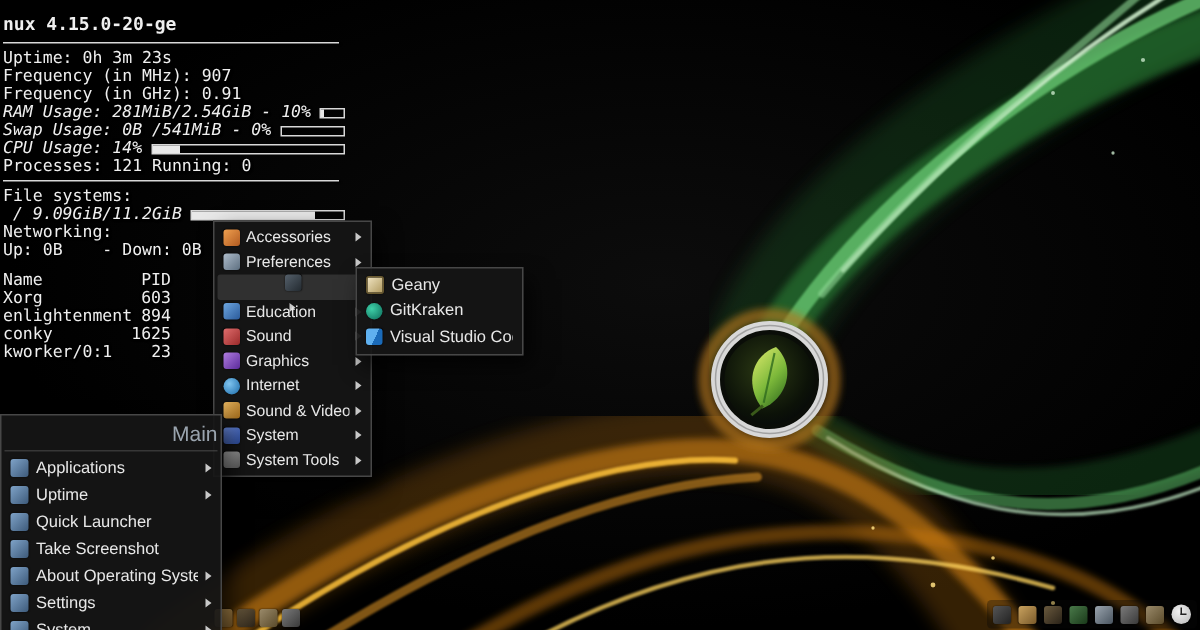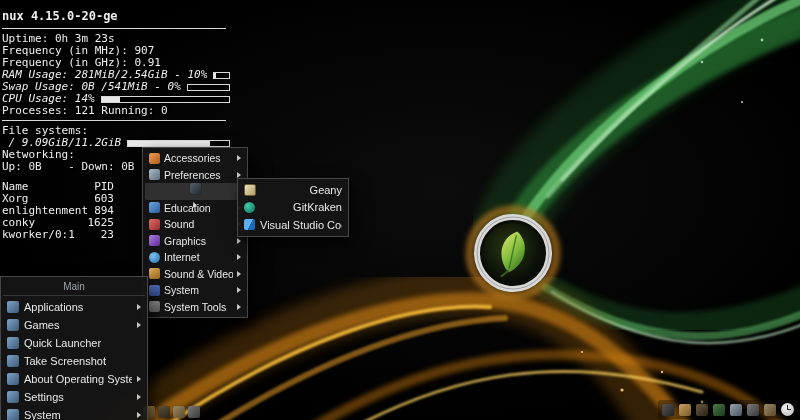--- a/index.html
+++ b/index.html
@@ -26,29 +26,29 @@
   .menu{position:absolute;background:rgba(22,22,22,.93);border:1px solid rgba(80,80,80,.85);
         box-shadow:5px 7px 14px rgba(0,0,0,.7);padding:2px;
         font:11px "Liberation Sans",sans-serif;color:#e8e8e8;}
   .mi{display:flex;align-items:center;gap:5px;padding:0 4px;height:17px;}
   .mi .lbl{flex:1;white-space:nowrap;overflow:hidden;}
   .arrow{width:0;height:0;border-left:4px solid #c8c8c8;border-top:3.5px solid transparent;border-bottom:3.5px solid transparent;flex:0 0 auto;}
   .ic{width:11px;height:11px;border-radius:2px;flex:0 0 auto;box-shadow:0 0 1px #000;}
 
   .menu-main{left:0;top:276px;width:142px;z-index:7;}
   .menu-main .mi{height:18px;}
-  .menu-hdr{text-align:center;color:#9aa4ae;font-size:10px;padding:2px 0 3px;border-bottom:1px solid rgba(90,90,90,.5);margin-bottom:2px;}
+  .menu-hdr{text-align:right;color:#9aa4ae;font-size:14px;padding:2px 0 3px;border-bottom:1px solid rgba(90,90,90,.5);margin-bottom:2px;}
   .mic{width:12px;height:12px;border-radius:2px;flex:0 0 auto;
        background:linear-gradient(135deg,#7fa3c8,#3d5a7a);box-shadow:0 0 1px #000;}
 
   .menu-apps{left:142px;top:147px;width:100px;z-index:5;}
   .menu-apps .mi{height:16.5px;font-size:10.5px;gap:4px;}
   .mi.hl{background:rgba(255,255,255,.12);border-radius:2px;flex-direction:column;}
 
-  .menu-prog{left:237px;top:178px;width:106px;z-index:6;text-align:right;}
+  .menu-prog{left:237px;top:178px;width:106px;z-index:6;}
   .menu-prog .mi{height:17.5px;}
 
   
   .ic-acc{background:linear-gradient(135deg,#f0a050,#b05a20);}
   .ic-pref{background:linear-gradient(135deg,#aebccb,#5d6f80);}
   .ic-progcat{background:linear-gradient(135deg,#55606b,#232a30);}
   .ic-edu{background:linear-gradient(135deg,#6da6e0,#2a5a9a);}
   .ic-games{background:linear-gradient(135deg,#e06d6d,#9a2a2a);}
   .ic-graph{background:linear-gradient(135deg,#b07de0,#5a2a9a);}
   .ic-net{background:radial-gradient(circle at 35% 35%,#7fc4ef,#1a6aa8);border-radius:50%;}
@@ -269,21 +269,21 @@
 
 <div class="menu menu-main">
   <div class="menu-hdr">Main</div>
   <div class="mi">
     <span class="mic"></span>
     <span class="lbl">Applications</span>
     <span class="arrow"></span>
   </div>
   <div class="mi">
     <span class="mic"></span>
-    <span class="lbl">Games</span>
+    <span class="lbl">Uptime</span>
     <span class="arrow"></span>
   </div>
   <div class="mi">
     <span class="mic"></span>
     <span class="lbl">Quick Launcher</span>
   </div>
   <div class="mi">
     <span class="mic"></span>
     <span class="lbl">Take Screenshot</span>
   </div>

